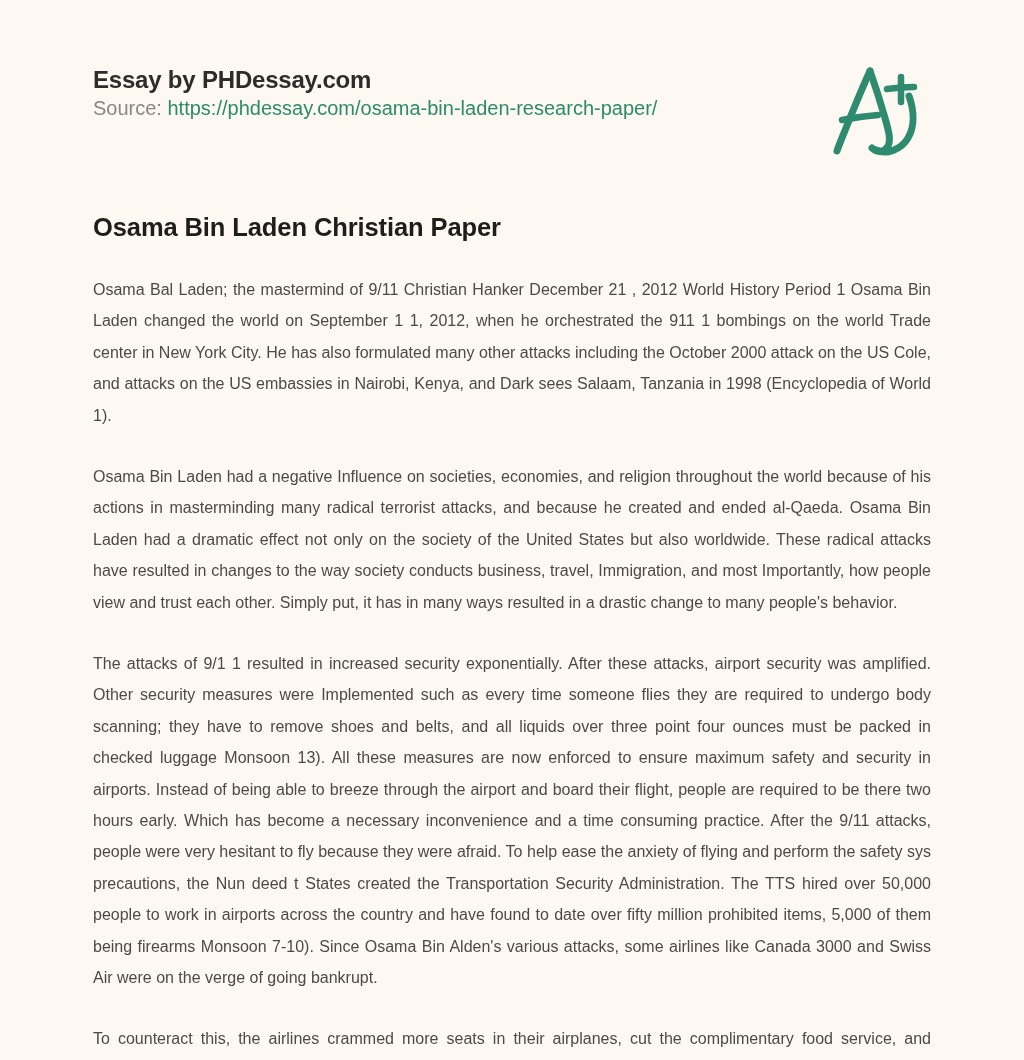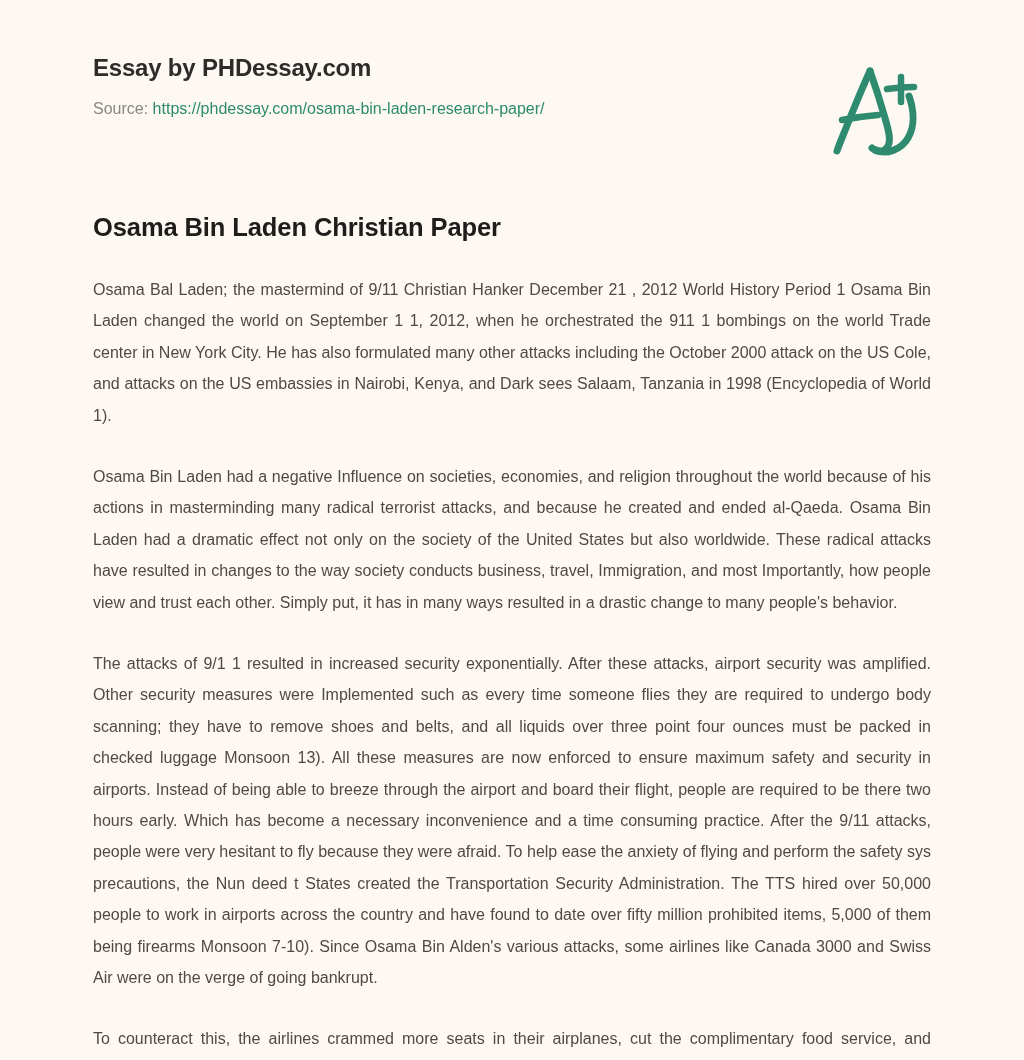--- a/index.html
+++ b/index.html
@@ -20,36 +20,36 @@
     position: relative;
     width: 1024px;
     height: 1060px;
     box-sizing: border-box;
   }
 
   
   .header {
     position: absolute;
     left: 93px;
-    top: 54px;
+    top: 66px;
     width: 840px;
   }
 
   .brand-title {
     font-size: 24px;
     font-weight: bold;
     color: #2e2c2a;
     letter-spacing: -0.2px;
     line-height: 1.2;
     margin: 0;
   }
 
   .source-line {
-    margin-top: 16px;
-    font-size: 16px;
+    margin-top: 0;
+    font-size: 20px;
     line-height: 1.3;
     color: #8a8681;
     white-space: nowrap;
   }
 
   .source-label {
     color: #8a8681;
   }
 
   .source-url {

